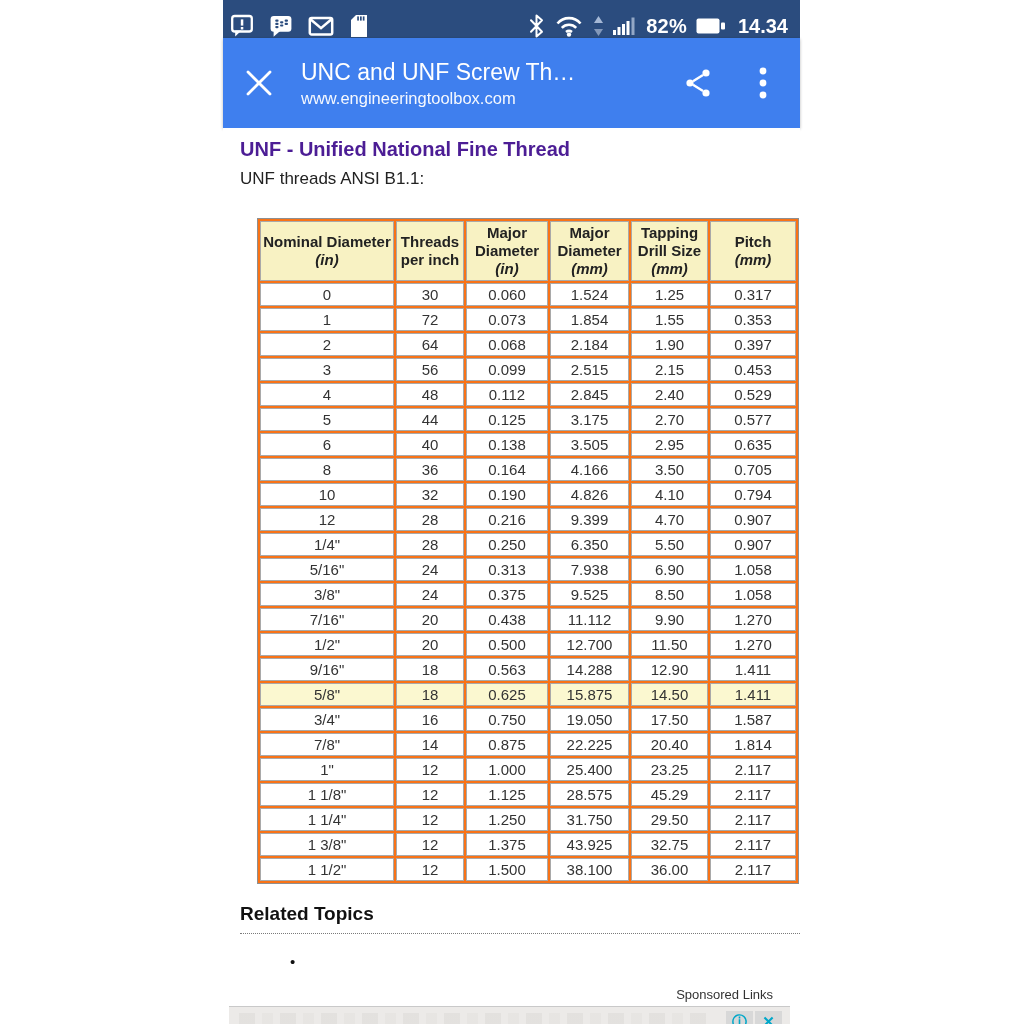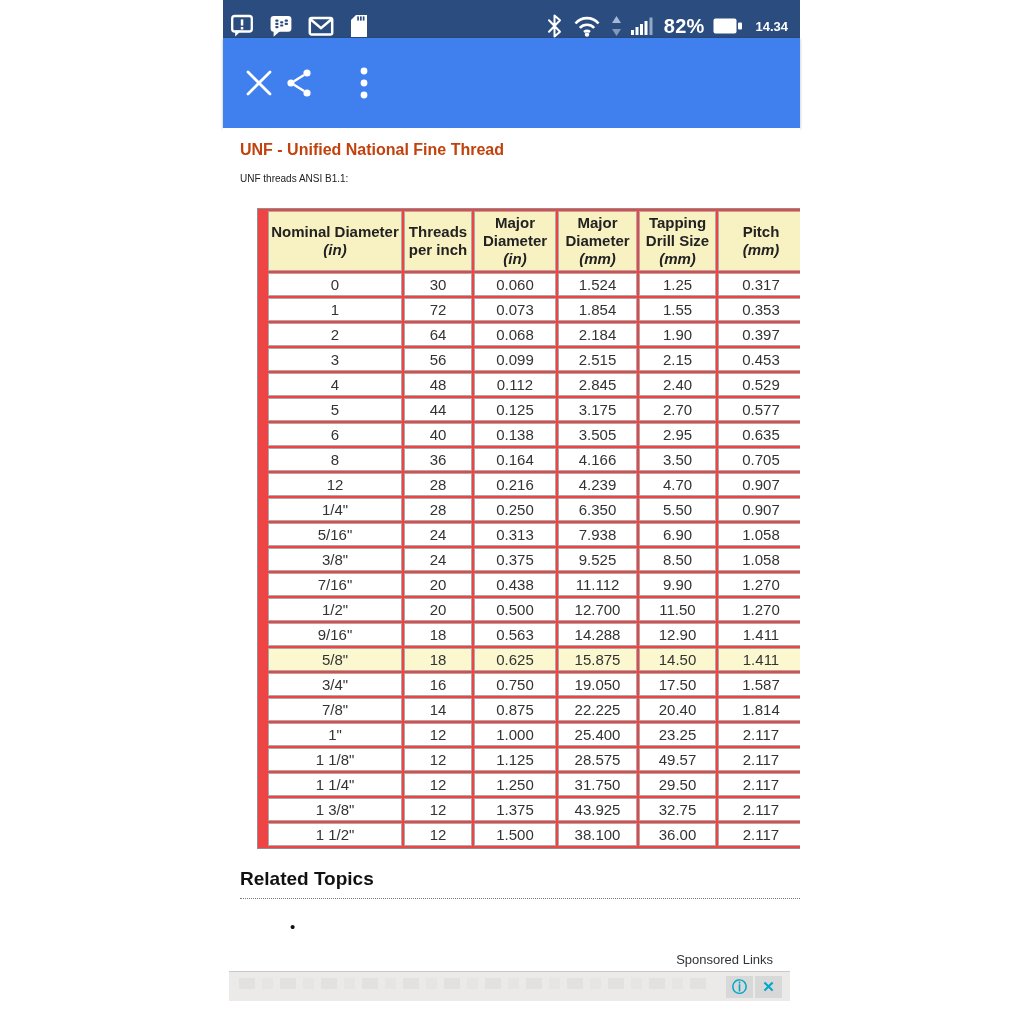--- a/index.html
+++ b/index.html
@@ -7,42 +7,42 @@
   body { font-family:"Liberation Sans","DejaVu Sans",sans-serif; }
   .canvas { position:relative; width:1024px; height:1024px; background:#ffffff; overflow:hidden; margin:0 auto; }
   .phone { position:absolute; left:223px; top:0; width:577px; height:1024px; background:#ffffff; }
 
   
   .statusbar { position:absolute; top:0; left:0; width:100%; height:52px; background:#2b4c7e;
     display:flex; align-items:center; justify-content:space-between; padding:0 12px 0 7px; color:#fff; }
   .sb-left { display:flex; align-items:center; gap:15px; }
   .sb-right { display:flex; align-items:center; gap:9px; }
   .sb-right .pct { font-size:20px; font-weight:600; letter-spacing:0.2px; }
-  .sb-right .time { font-size:13px; font-weight:600; margin-left:3px; }
+  .sb-right .time { font-size:20px; font-weight:600; margin-left:3px; }
   .sb-icon { display:block; }
 
   
   .appbar { position:absolute; top:38px; left:0; width:100%; height:90px; background:#3f7fee;
     display:flex; align-items:center; box-shadow:0 1px 3px rgba(0,0,0,.28); }
   .iconbtn { background:none; border:none; cursor:pointer; display:flex; align-items:center; justify-content:center; padding:0; }
   .close-btn { width:40px; height:40px; margin-left:16px; }
   .titles { margin-left:22px; flex:1; min-width:0; overflow:hidden; }
   .pg-title { color:#fff; font-size:23px; font-weight:500; line-height:28px; white-space:nowrap; }
   .pg-url { color:rgba(255,255,255,.95); font-size:16.5px; line-height:22px; margin-top:1px; }
   .share-btn { width:40px; height:40px; margin-right:28px; }
   .menu-btn { width:34px; height:40px; margin-right:20px; }
 
   
   .page { position:absolute; top:128px; left:0; width:100%; bottom:0; background:#fff; color:#222;
     padding:0 17px; overflow:hidden; }
-  .h1 { margin-top:11px; font-size:16px; font-weight:bold; color:#c2410c; line-height:21px; }
-  .sub { margin-top:9px; font-size:10px; color:#222; line-height:19px; }
-
-  table.unf { margin-top:20px; margin-left:17px; width:526px; table-layout:fixed;
-    border-collapse:separate; border-spacing:2px; border:1px solid #8f8f8f; background:#ef4444;padding-left:8px; }
+  .h1 { margin-top:11px; font-size:20px; font-weight:bold; color:#4c1d95; line-height:21px; }
+  .sub { margin-top:9px; font-size:17px; color:#222; line-height:19px; }
+
+  table.unf { margin-top:30px; margin-left:17px; width:526px; table-layout:fixed;
+    border-collapse:separate; border-spacing:2px; border:1px solid #8f8f8f; background:#f97316; }
   table.unf th, table.unf td { border:1px solid #a9a9a9; text-align:center; vertical-align:middle; color:#333; }
   table.unf th { background:#f8f2c3; font-size:15px; font-weight:bold; line-height:18px; height:60px; padding:2px 1px; color:#222; }
   table.unf th .unit { font-style:italic; }
   table.unf td { font-size:15px; line-height:19px; height:23px; padding:1px 0; background:#fff; }
   table.unf tr.hl td { background:#fbf8d0; }
 
   .related-h { margin-top:19px; margin-right:-17px; font-size:19px; font-weight:bold; color:#111;
     padding-bottom:8px; border-bottom:1px dotted #7a7a7a; }
   .topic-li { margin-top:17px; display:flex; }
   .bullet { width:20px; margin-left:50px; font-size:15px; line-height:21px; color:#111; }
@@ -123,20 +123,24 @@
         <span class="time">14.34</span>
       </div>
     </div>
 
     <div class="appbar" style="background: rgb(63, 127, 238);">
       <button class="iconbtn close-btn">
         <svg width="30" height="30" viewBox="0 0 30 30">
           <path d="M4 4 L26 26 M26 4 L4 26" stroke="#fff" stroke-width="2.8" stroke-linecap="round"></path>
         </svg>
       </button>
+      <div class="titles">
+        <div class="pg-title">UNC and UNF Screw Th…</div>
+        <div class="pg-url">www.engineeringtoolbox.com</div>
+      </div>
       <button class="iconbtn share-btn">
         <svg width="30" height="32" viewBox="0 0 30 32">
           <circle cx="23" cy="6" r="3.6" fill="#fff"></circle>
           <circle cx="7" cy="16" r="3.6" fill="#fff"></circle>
           <circle cx="23" cy="26" r="3.6" fill="#fff"></circle>
           <path d="M20 8 L10 14.3 M10 17.7 L20 24" stroke="#fff" stroke-width="2.4"></path>
         </svg>
       </button>
       <button class="iconbtn menu-btn">
         <svg width="10" height="34" viewBox="0 0 10 34">
@@ -229,24 +233,32 @@
             </tr>
             <tr>
               <td>8</td>
               <td>36</td>
               <td>0.164</td>
               <td>4.166</td>
               <td>3.50</td>
               <td>0.705</td>
             </tr>
             <tr>
+              <td>10</td>
+              <td>32</td>
+              <td>0.190</td>
+              <td>4.826</td>
+              <td>4.10</td>
+              <td>0.794</td>
+            </tr>
+            <tr>
               <td>12</td>
               <td>28</td>
               <td>0.216</td>
-              <td>4.239</td>
+              <td>9.399</td>
               <td>4.70</td>
               <td>0.907</td>
             </tr>
             <tr>
               <td>1/4"</td>
               <td>28</td>
               <td>0.250</td>
               <td>6.350</td>
               <td>5.50</td>
               <td>0.907</td>
@@ -321,21 +333,21 @@
               <td>1.000</td>
               <td>25.400</td>
               <td>23.25</td>
               <td>2.117</td>
             </tr>
             <tr>
               <td>1 1/8"</td>
               <td>12</td>
               <td>1.125</td>
               <td>28.575</td>
-              <td>49.57</td>
+              <td>45.29</td>
               <td>2.117</td>
             </tr>
             <tr>
               <td>1 1/4"</td>
               <td>12</td>
               <td>1.250</td>
               <td>31.750</td>
               <td>29.50</td>
               <td>2.117</td>
             </tr>

